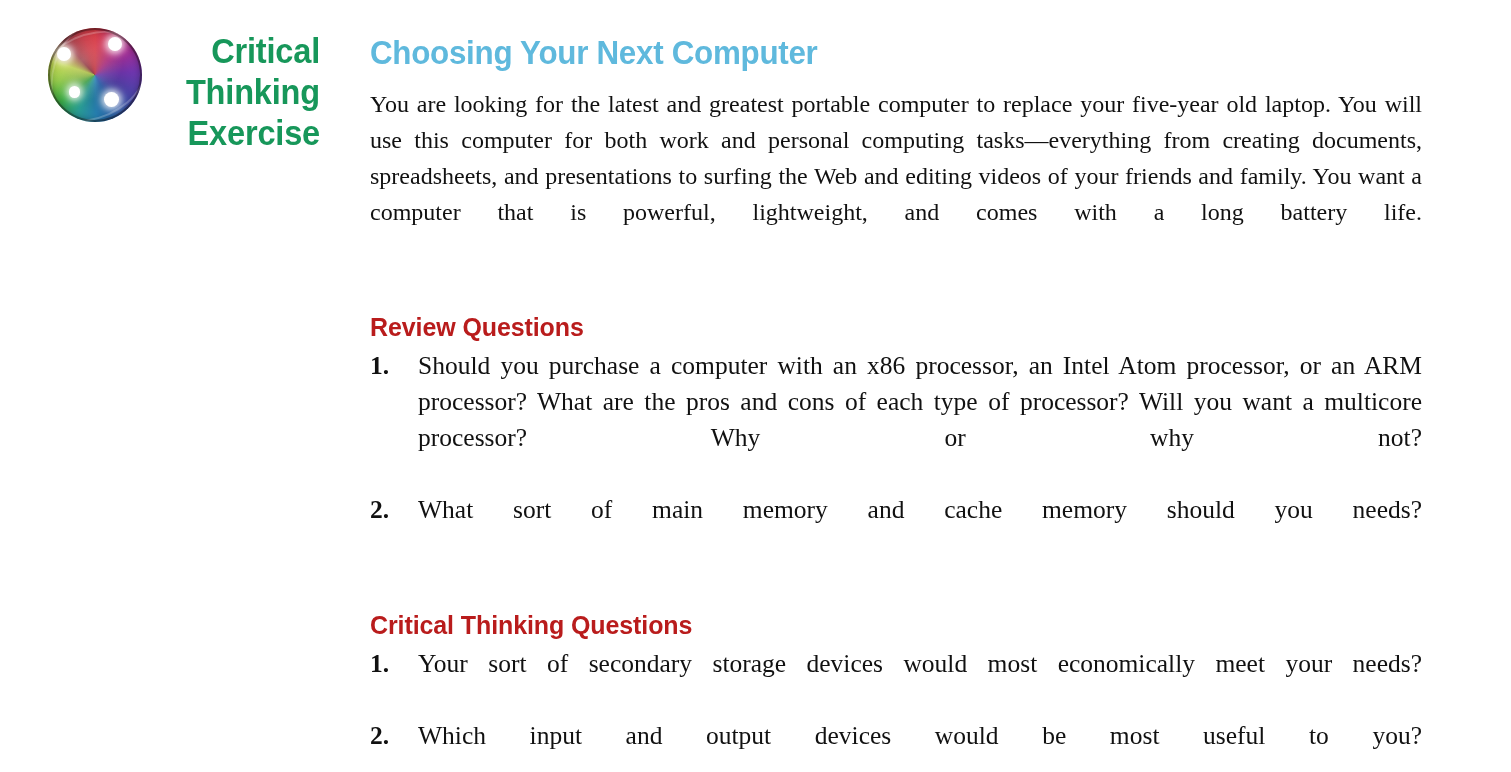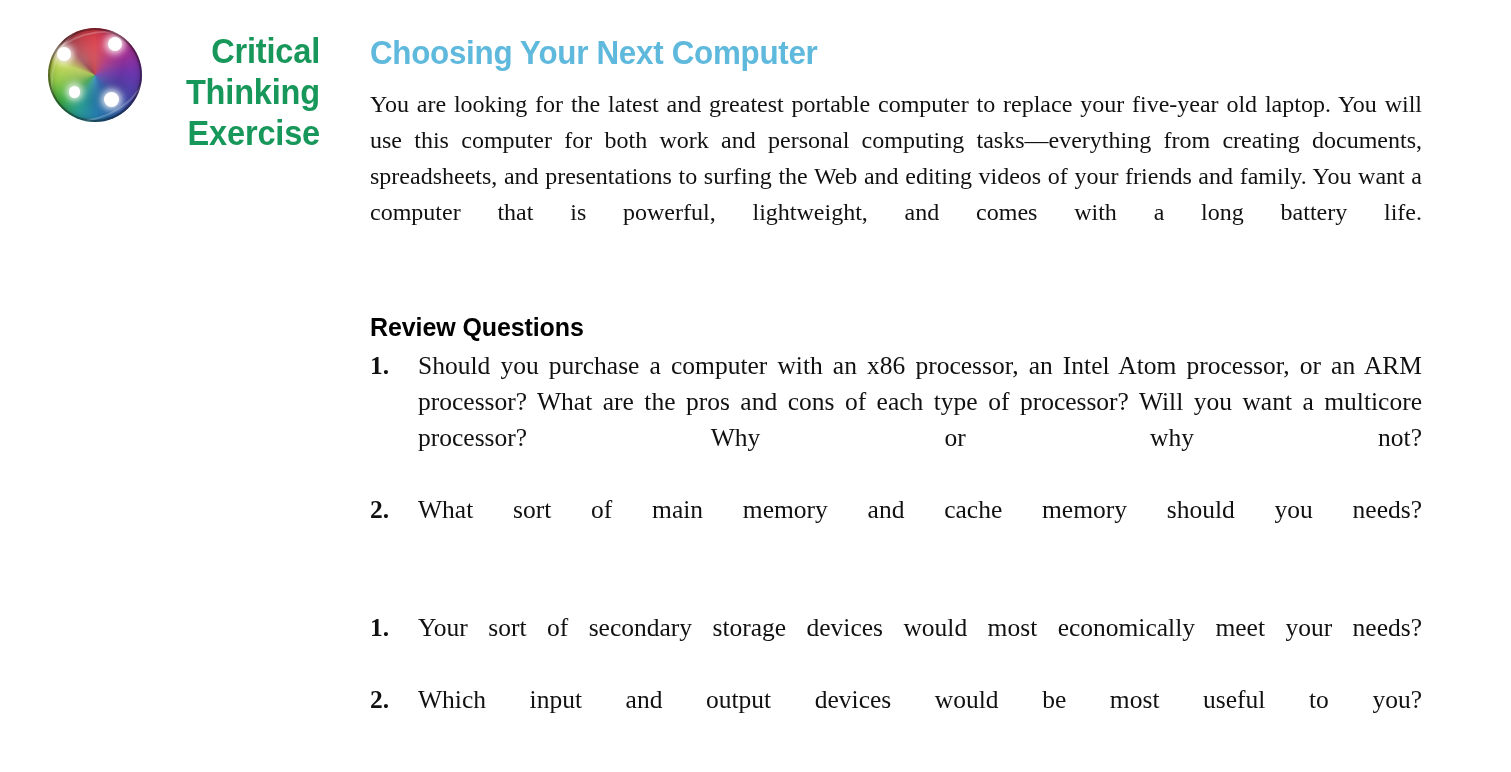--- a/index.html
+++ b/index.html
@@ -154,21 +154,21 @@
   .section {
     margin-top: 46px;
   }
 
   .section-heading {
     font-family: "Liberation Sans", sans-serif;
     font-weight: bold;
     font-size: 25px;
     line-height: 30px;
     letter-spacing: -0.1px;
-    color: #000000;
+    color: #b91c1c;
     margin: 0 0 6px 0;
   }
 
   ol.qlist {
     margin: 0;
     padding: 0;
     list-style: none;
   }
 
   ol.qlist li {
@@ -244,20 +244,21 @@
           <span class="qtext">Should you purchase a computer with an x86 processor, an Intel Atom processor, or an ARM processor? What are the pros and cons of each type of processor? Will you want a multicore processor? Why or why not?</span>
         </li>
         <li>
           <span class="num">2.</span>
           <span class="qtext">What sort of main memory and cache memory should you needs?</span>
         </li>
       </ol>
     </div>
 
     <div class="section">
+      <h2 class="section-heading">Critical Thinking Questions</h2>
       <ol class="qlist">
         <li>
           <span class="num">1.</span>
           <span class="qtext">Your sort of secondary storage devices would most economically meet your needs?</span>
         </li>
         <li>
           <span class="num">2.</span>
           <span class="qtext">Which input and output devices would be most useful to you?</span>
         </li>
       </ol>

